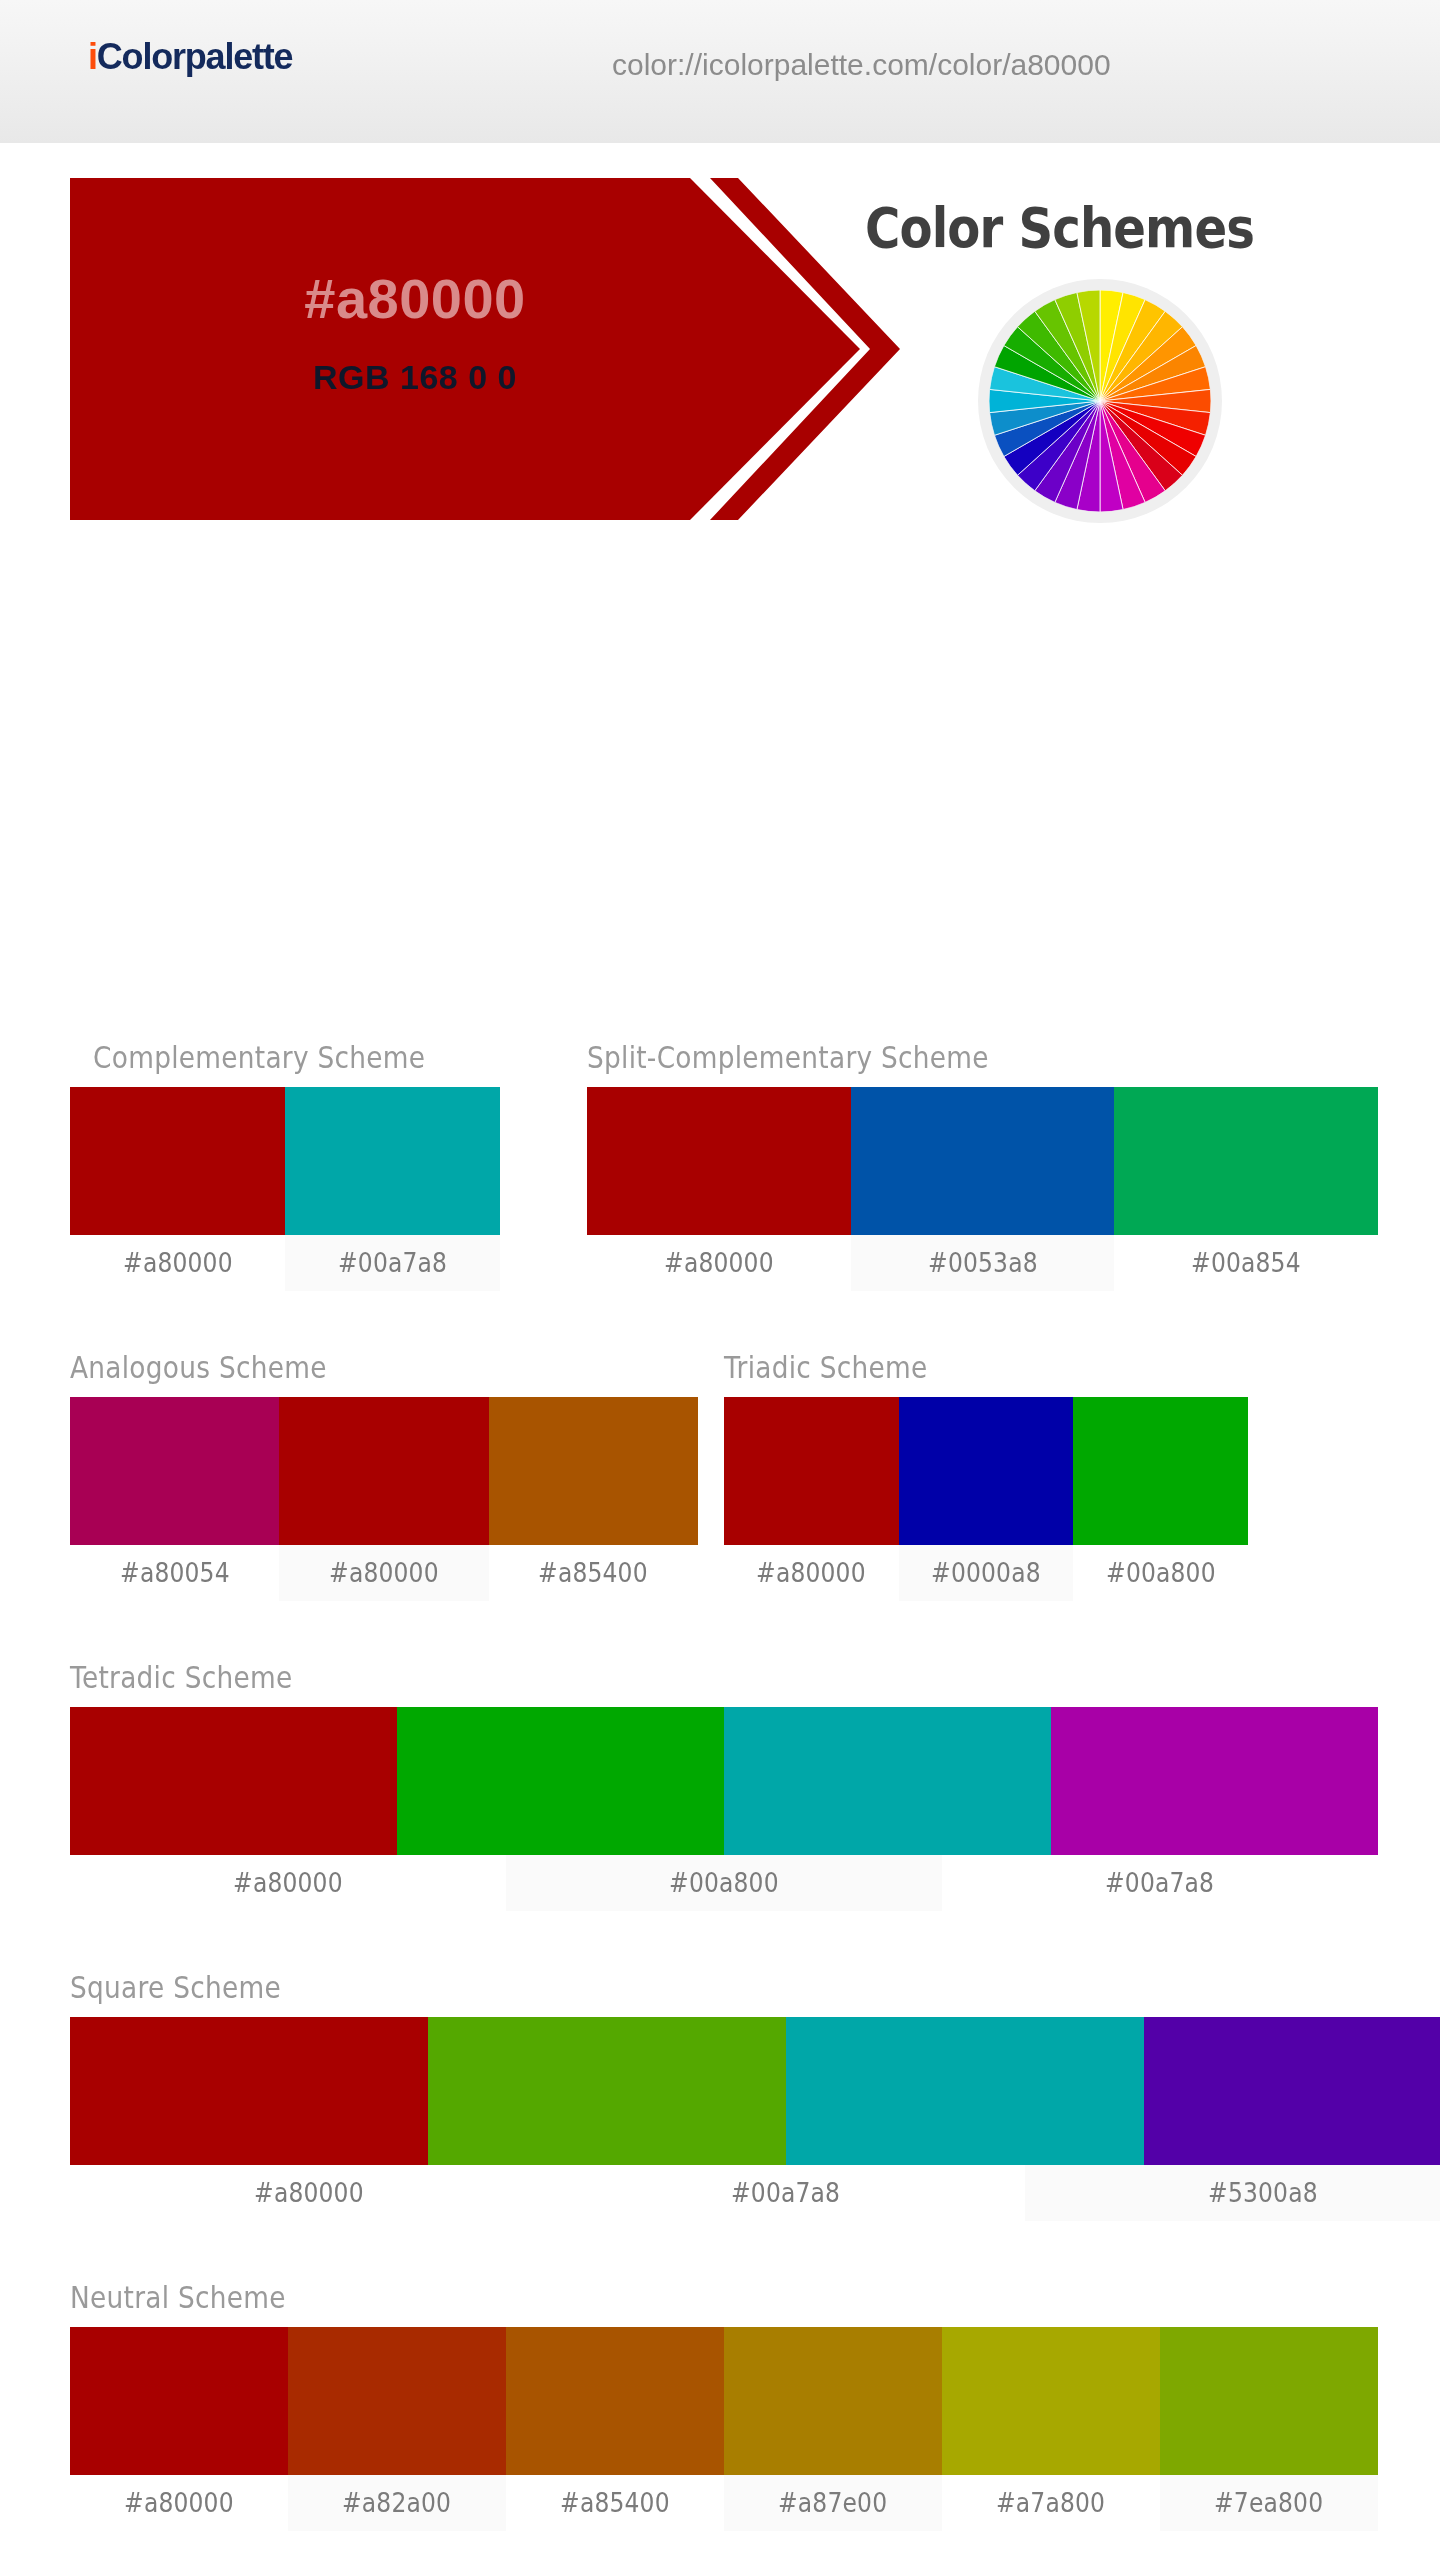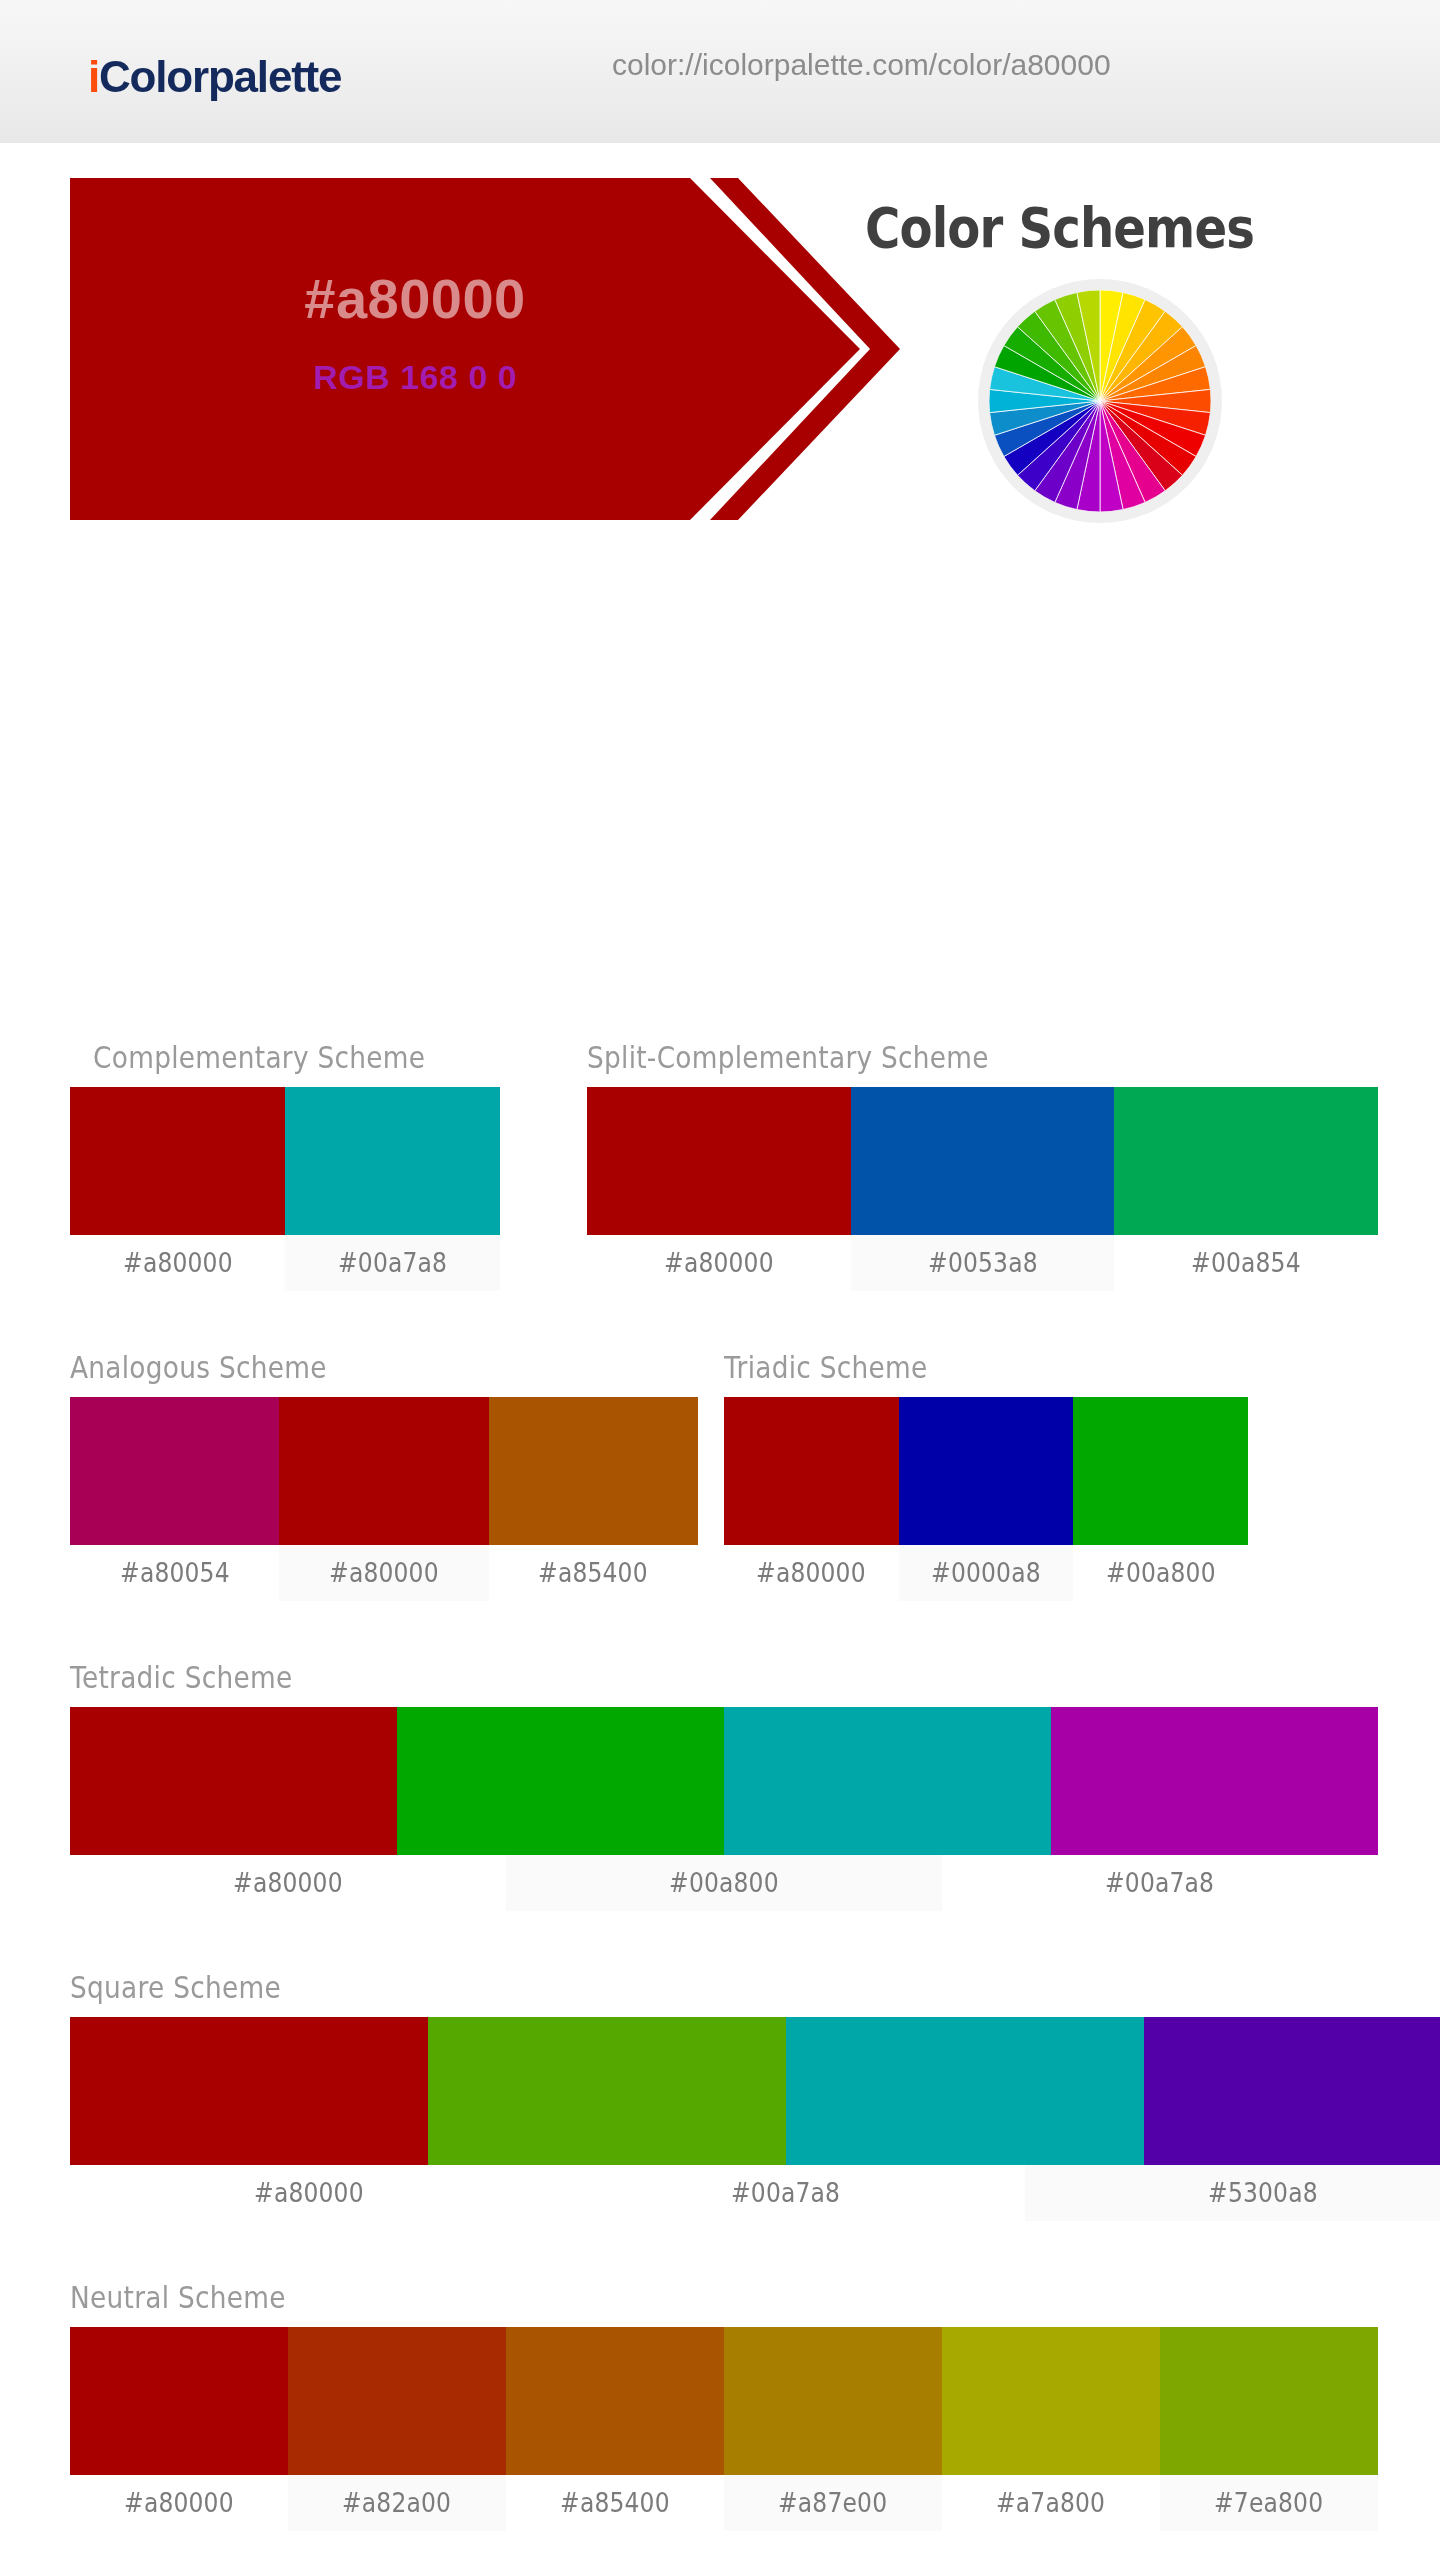--- a/index.html
+++ b/index.html
@@ -16,22 +16,22 @@
   #site-header {
     position: relative;
     width: 1440px;
     height: 147px;
     background: linear-gradient(180deg, #f7f7f7 0%, #f2f2f2 35%, #e8e8e8 100%);
     border-bottom: 4px solid #ffffff;
   }
   #brand-logo {
     position: absolute;
     left: 88px;
-    top: 52px;
-    font-size: 44px;
+    top: 36px;
+    font-size: 36px;
     font-weight: bold;
     letter-spacing: -1.2px;
     color: #142a5c;
     white-space: nowrap;
   }
   #brand-logo .logo-i { color: #fd4d0c; }
   #page-url {
     position: absolute;
     left: 612px;
     top: 48px;
@@ -61,21 +61,21 @@
     color: #d98a8a;
     letter-spacing: 0.5px;
   }
   #hero-rgb-value {
     position: absolute;
     left: 0; top: 180px;
     width: 690px;
     text-align: center;
     font-size: 34px;
     font-weight: bold;
-    color: #a21caf;
+    color: #0f172a;
     letter-spacing: 0.5px;
   }
 
   
   #schemes-title {
     position: absolute;
     left: 865px; top: 17px;
     font-size: 56px;
     font-weight: bold;
     color: #404040;

